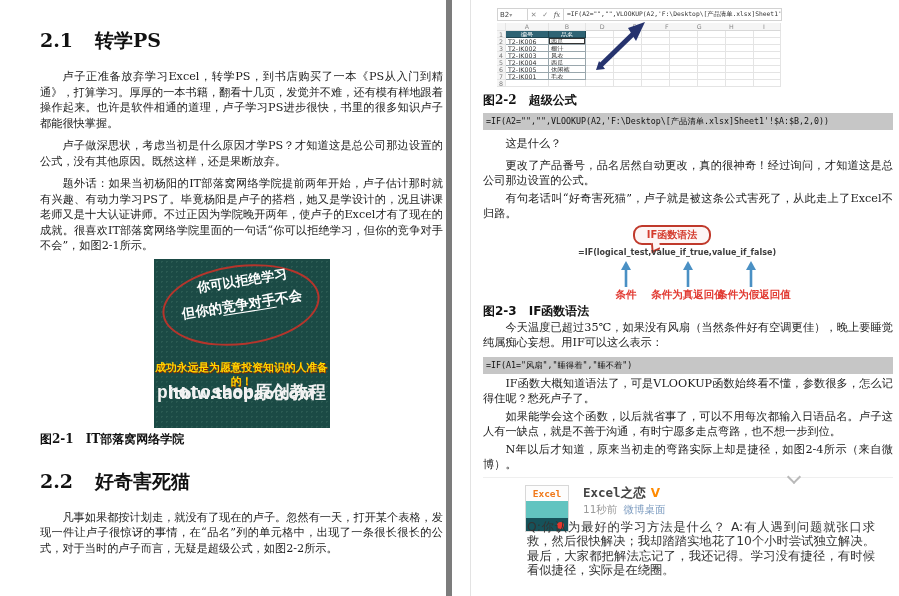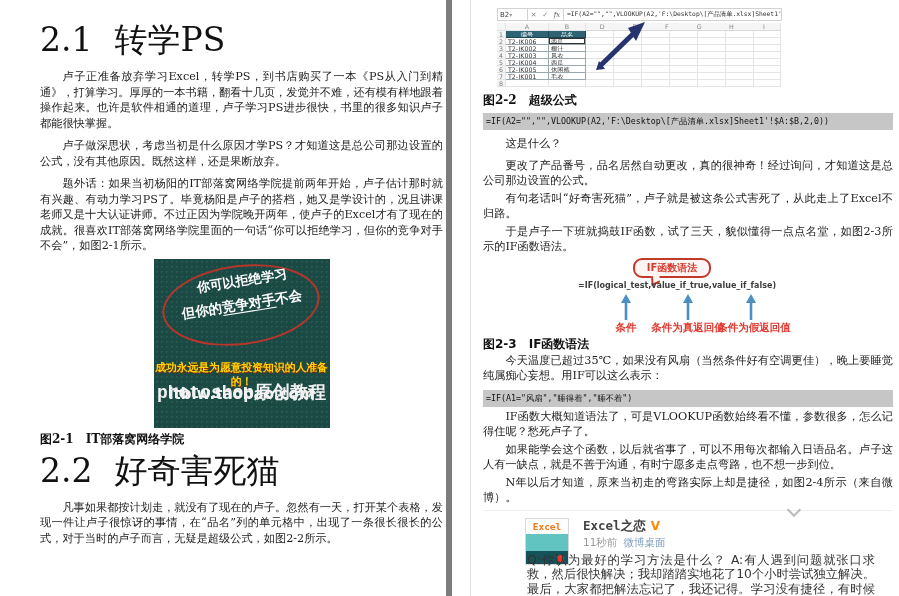--- a/index.html
+++ b/index.html
@@ -4,21 +4,21 @@
 <style>
   html,body{margin:0;padding:0;background:#fff;}
   .sheet{position:relative;width:899px;height:596px;background:#ffffff;overflow:hidden;
          font-family:"DejaVu Serif", serif;color:#222;}
   .page{position:absolute;top:0;height:596px;overflow:hidden;}
   .page-l{left:40px;width:403px;padding-top:24px;}
   .page-r{left:483px;width:410px;padding-top:8px;}
   .divider{position:absolute;left:446px;top:0;width:6px;height:596px;background:#7c7c7c;}
   .divider2{position:absolute;left:470px;top:0;width:1px;height:596px;background:#e3e3e3;}
 
-  h1.sec{margin:0;font-size:33px;line-height:32px;font-weight:400;color:#111;}
+  h1.sec{margin:0;font-size:19px;line-height:32px;font-weight:700;color:#111;}
   h1.sec .hnum{margin-right:22px;}
   p.bp{margin:7px 0 0 0;font-size:11.2px;line-height:15.5px;text-align:justify;
        text-indent:2em;color:#1c1c1c;}
   .page-l p.bp.first{margin-top:13px;}
   .caption{font-size:12px;font-weight:700;text-align:left;color:#111;line-height:14px;}
 
   
   .fig1-wrap{margin-top:5px;}
   .fig1{position:relative;width:176px;height:169px;margin:0 auto;
         background-color:#1b4a45;
@@ -32,21 +32,21 @@
   .fig1-l1{top:13px;font-size:13px;}
   .fig1-l2{top:37px;font-size:13.5px;}
   .fig1-l2 .ul{border-bottom:1.5px solid #fff;}
   .fig1-l3{position:absolute;top:102px;width:100%;text-align:center;font-size:10.8px;
         font-weight:700;color:#ffd400;text-shadow:0.6px 0.6px 0 #8c2a00;}
   .fig1-l4{position:absolute;top:121px;width:100%;text-align:center;font-size:18px;
         font-weight:700;color:#f2f2f2;font-family:Liberation Mono, monospace;}
   .fig1-l5{position:absolute;top:126px;width:100%;text-align:center;font-size:15px;
         font-weight:700;color:#f2f2f2;}
   .fig1-wrap .caption{margin-top:4px;}
-  h1.sec2{margin-top:9px;}
+  h1.sec2{margin-top:19px;}
 
   
   .fig2-wrap{margin:0;}
   .xl-shot{position:relative;width:285px;height:82px;margin-left:14px;background:#fff;
         font-family:"DejaVu Sans", sans-serif;}
   .xl-fbar{display:flex;align-items:center;height:13px;border:1px solid #d2d2d2;
         font-size:7px;color:#444;box-sizing:border-box;}
   .xl-name{width:30px;display:flex;justify-content:flex-start;align-items:center;
         padding:0 2px;border-right:1px solid #d2d2d2;height:100%;box-sizing:border-box;}
   .xl-dd{color:#999;font-size:6px;}
@@ -246,21 +246,20 @@
         </svg>
       </div>
       <div class="caption cap2">图2-2　超级公式</div>
     </div>
 
     <div class="code">=IF(A2="","",VLOOKUP(A2,'F:\Desktop\[产品清单.xlsx]Sheet1'!$A:$B,2,0))</div>
 
     <p class="rp">这是什么？</p>
     <p class="rp">更改了产品番号，品名居然自动更改，真的很神奇！经过询问，才知道这是总公司那边设置的公式。</p>
     <p class="rp tight">有句老话叫“好奇害死猫”，卢子就是被这条公式害死了，从此走上了Excel不归路。</p>
-    <p class="rp tight">于是卢子一下班就捣鼓IF函数，试了三天，貌似懂得一点点名堂，如图2-3所示的IF函数语法。</p>
 
     <div class="fig3">
       <div class="bubble">IF函数语法</div>
       <div class="bubble-tail"></div>
       <div class="f3-formula">=IF(logical_test,value_if_true,value_if_false)</div>
       <svg class="f3-arrows" width="410" height="27" viewBox="0 0 410 27">
         <line x1="143" y1="26" x2="143" y2="7" stroke="#4a90c4" stroke-width="2.6"></line>
         <polygon points="143,0 138,9 148,9" fill="#4a90c4"></polygon>
         <line x1="205" y1="26" x2="205" y2="7" stroke="#4a90c4" stroke-width="2.6"></line>
         <polygon points="205,0 200,9 210,9" fill="#4a90c4"></polygon>

